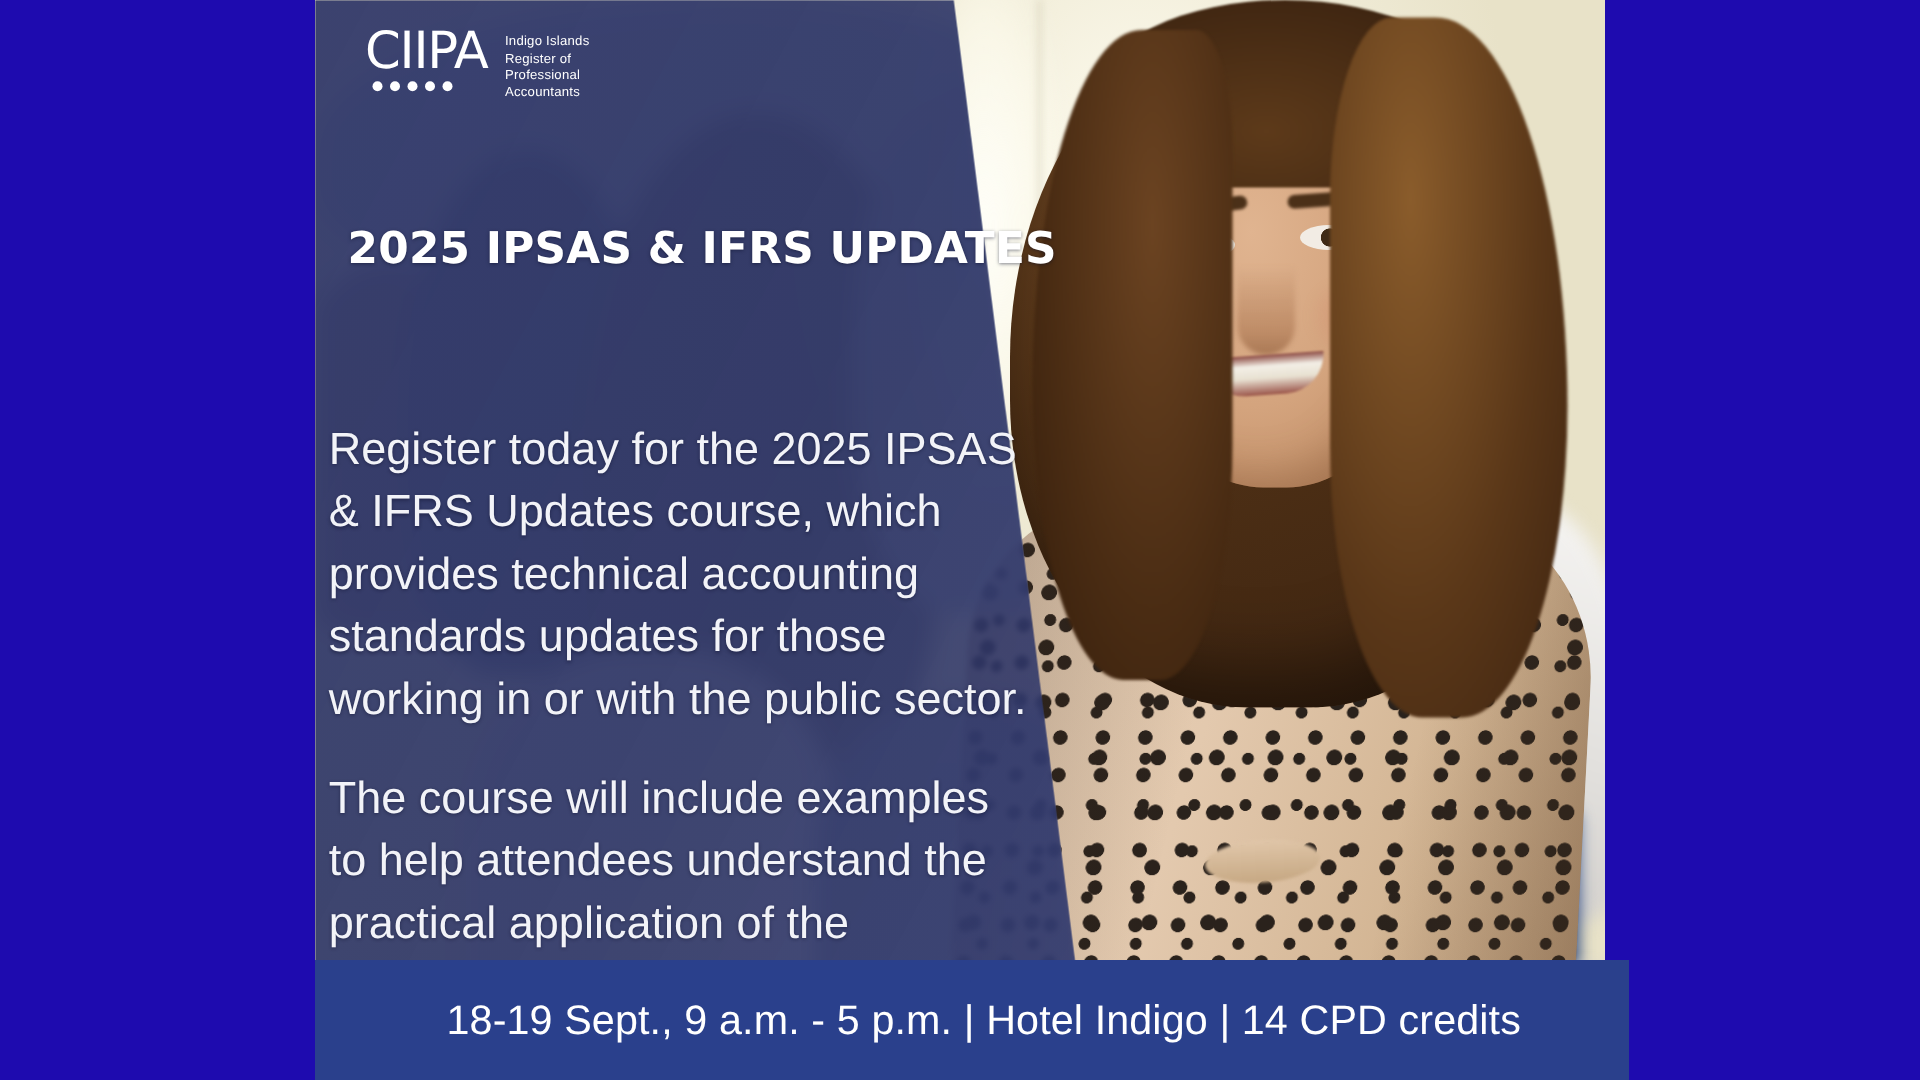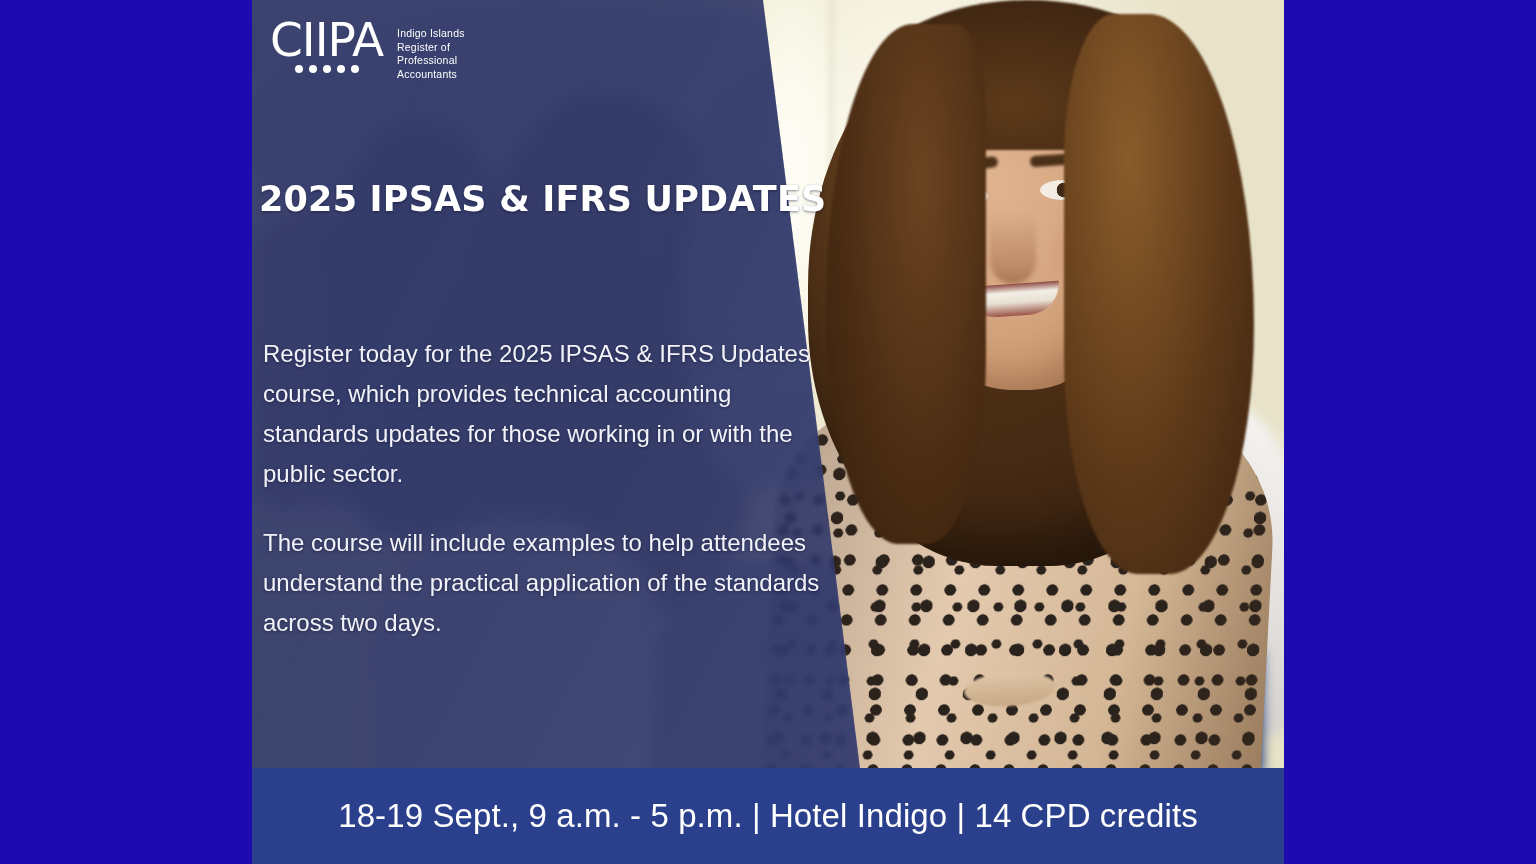--- a/index.html
+++ b/index.html
@@ -366,46 +366,47 @@
     left: 270px;
     top: 20px;
     display: flex;
     align-items: flex-start;
     gap: 14px;
     z-index: 6;
   }
   .logo-mark { display: flex; flex-direction: column; align-items: center; }
   .logo-word {
     color: #ffffff;
-    font-size: 47px;
+    font-size: 41px;
     line-height: 40px;
     letter-spacing: -1px;
     font-weight: 400;
     font-family: "DejaVu Sans", sans-serif;
+    margin-left: 22px;
   }
   .logo-dots { display: flex; gap: 6px; margin-top: 5px; }
   .logo-dots i {
     display: block;
     width: 8px; height: 8px;
     border-radius: 50%;
     background: #ffffff;
   }
   .logo-lines {
     color: #ffffff;
     font-size: 10.5px;
     line-height: 13.5px;
     letter-spacing: .2px;
     padding-top: 7px;
     font-family: "Liberation Sans", sans-serif;
   }
 
   
   .headline {
     position: absolute;
-    left: 259px;
+    left: 278px;
     top: 182px;
     width: 530px;
     z-index: 6;
     color: #ffffff;
     font-size: 35px;
     line-height: 35px;
     font-weight: 700;
     letter-spacing: .2px;
     text-align: center;
     font-family: "DejaVu Sans", sans-serif;
@@ -415,41 +416,42 @@
   .headline .l2 { display:block; }
 
   
   .body-copy {
     position: absolute;
     left: 263px;
     top: 334px;
     width: 560px;
     z-index: 6;
     color: #f2f3f8;
-    font-size: 24px;
-    line-height: 40px;
+    font-size: 36px;
+    line-height: 50px;
     font-weight: 400;
     font-family: "Liberation Sans", sans-serif;
     text-shadow: 0 1px 3px rgba(10,14,40,.45);
   }
   .body-copy p { margin: 0; }
   .body-copy p + p { margin-top: 29px; }
 
   
   .banner {
     position: absolute;
     left: 252px;
     top: 768px;
     width: 1032px;
     height: 96px;
     background: #2A408C;
     display: flex;
     align-items: center;
     justify-content: center;
     z-index: 7;
+    padding-left: 19px;
   }
   .banner-text {
     color: #ffffff;
     font-size: 33px;
     line-height: 38px;
     letter-spacing: .1px;
     font-family: "Liberation Sans", sans-serif;
     white-space: nowrap;
   }
 </style>

